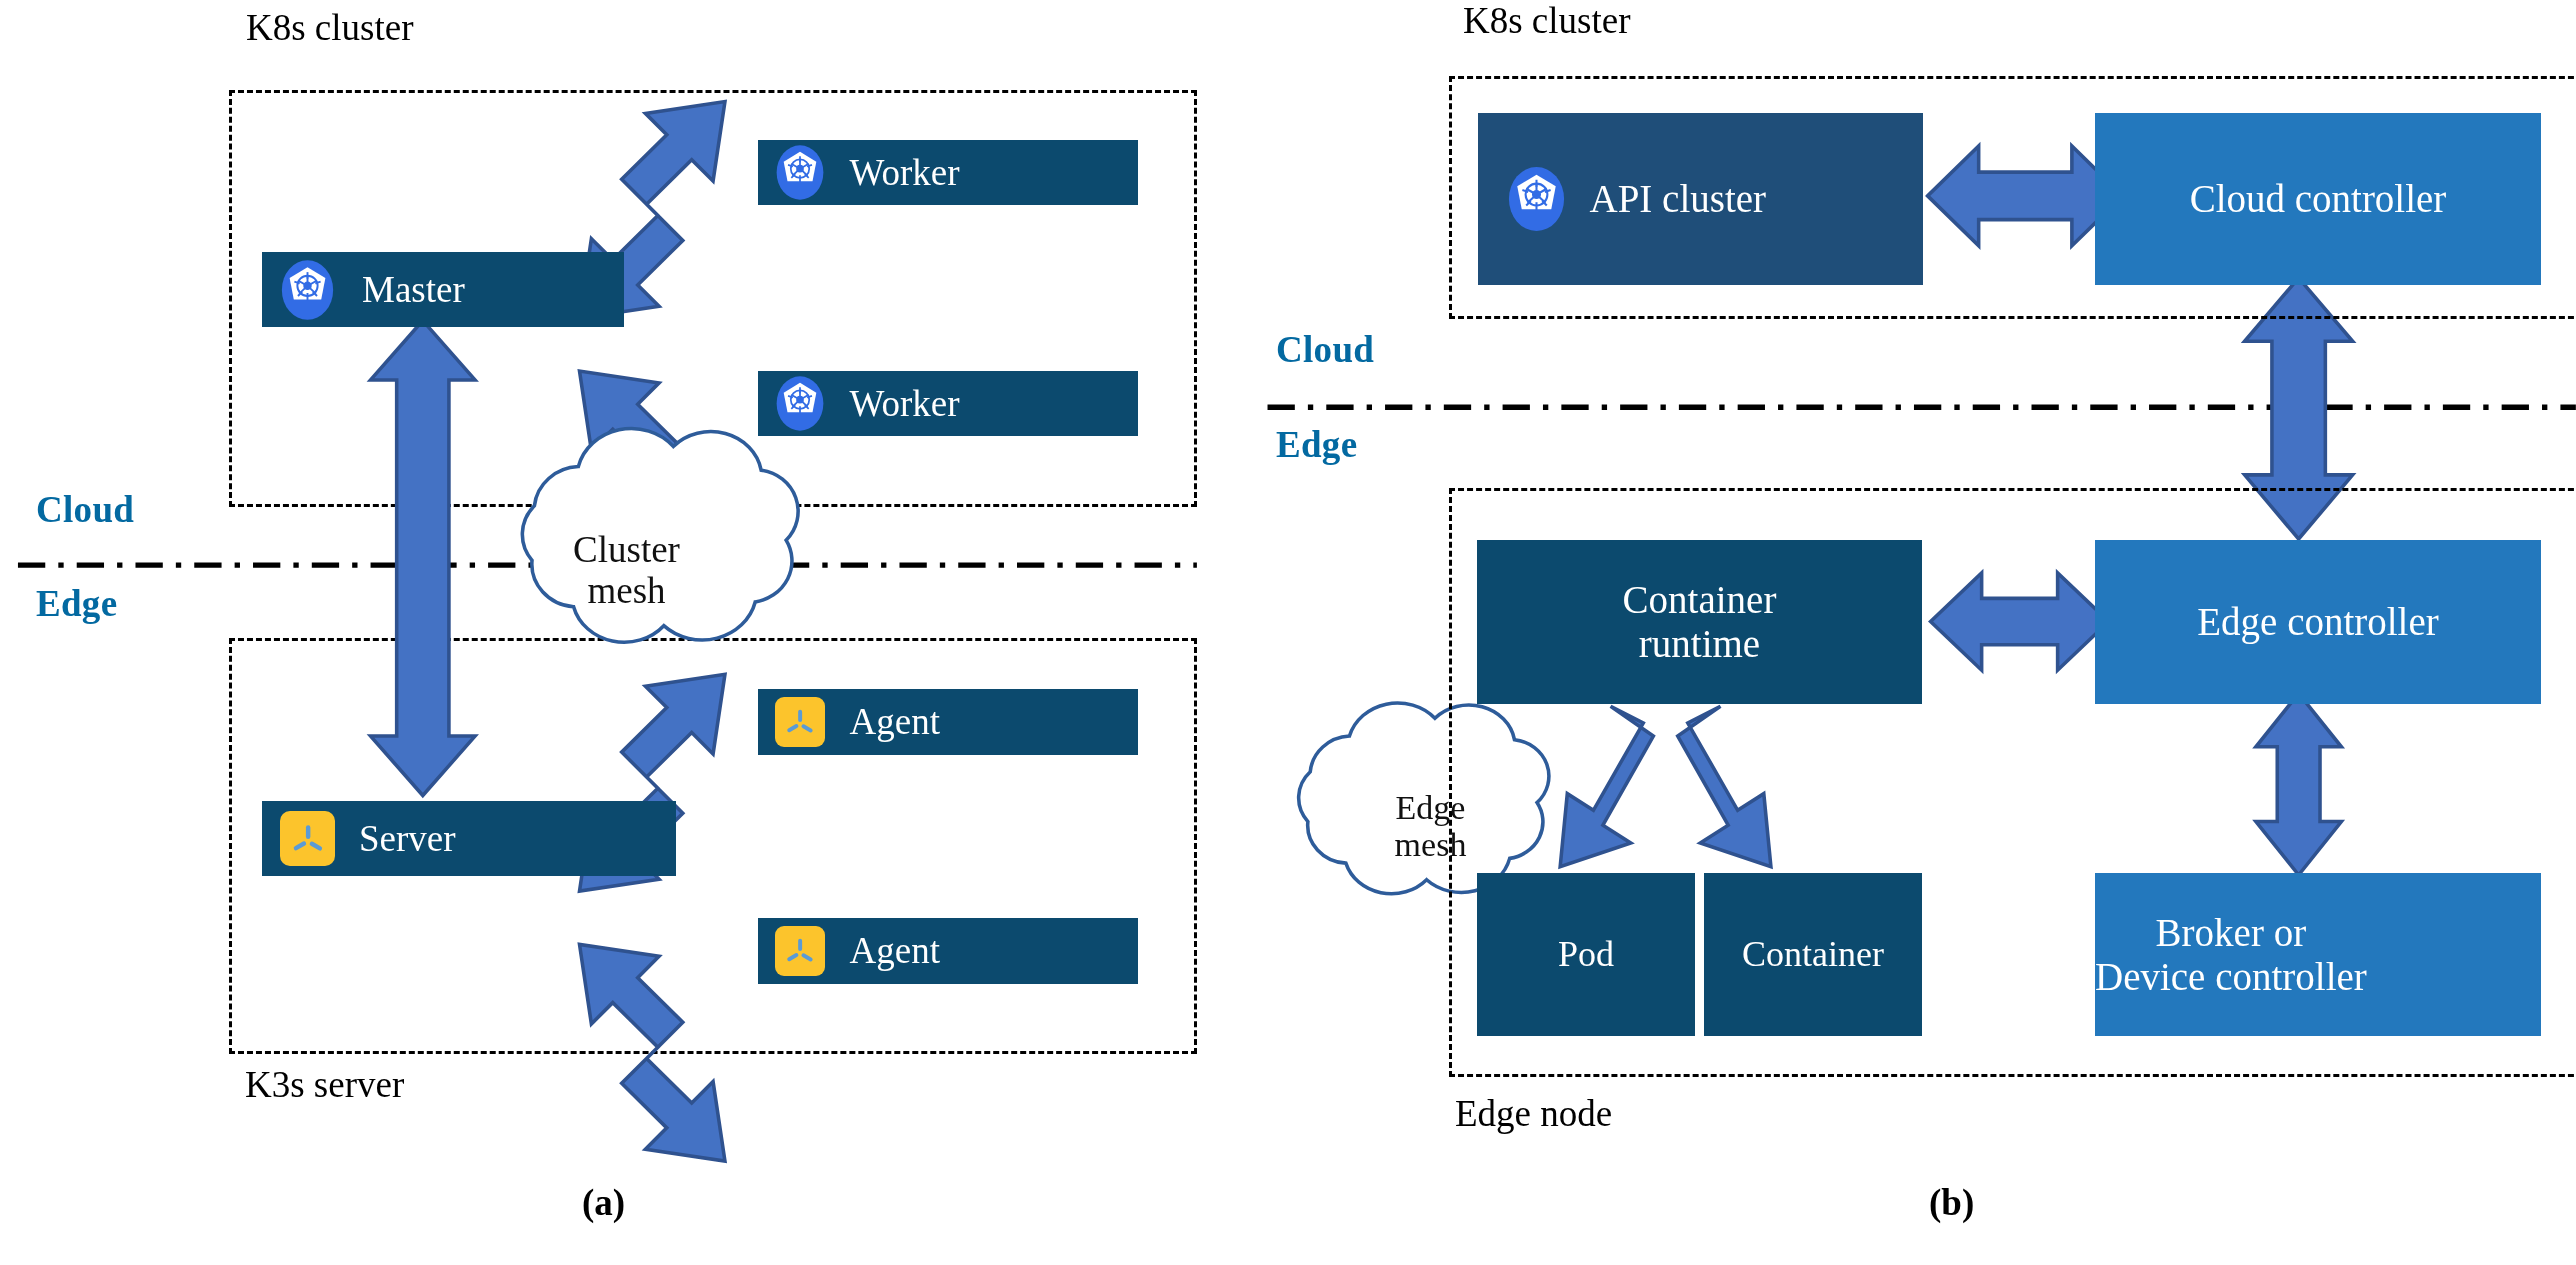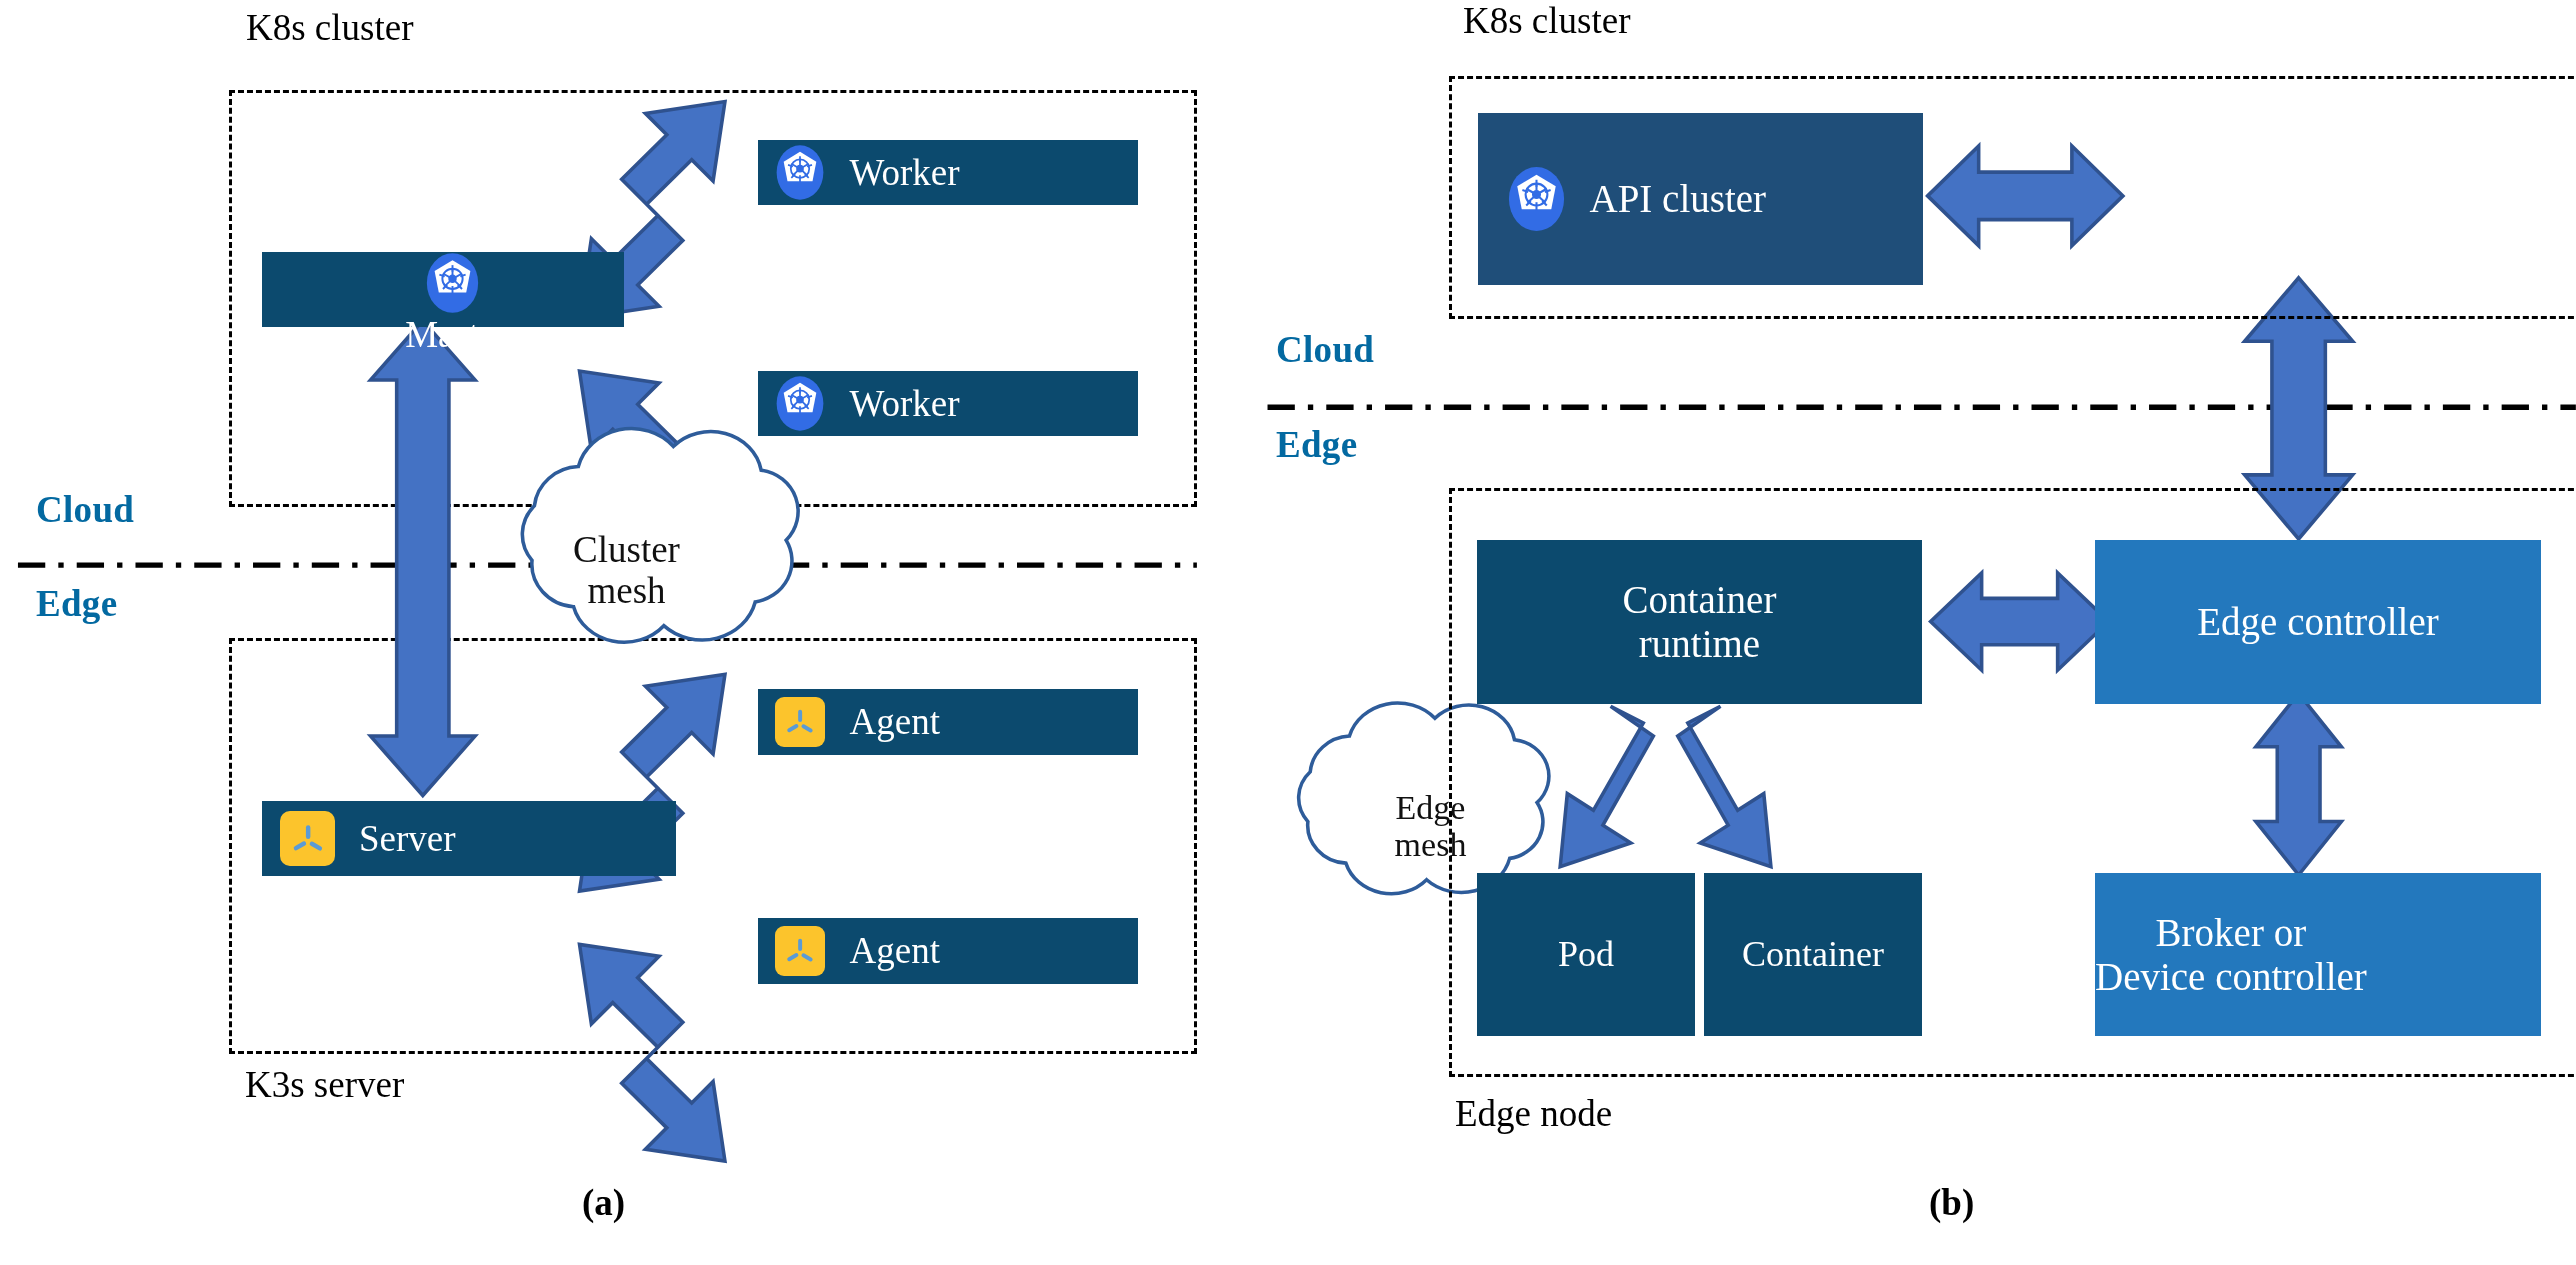--- a/index.html
+++ b/index.html
@@ -138,21 +138,21 @@
                a84,76 0 0 1 -140,36
                a80,72 0 0 1 -136,-28
                a68,64 0 0 1 -64,-70
                a66,62 0 0 1 4,-84 Z"></path>
     </g>
   </svg>
 
   <div class="abs sectlabel" style="left:36px;top:488px;font-size:37px;">Cloud</div>
   <div class="abs sectlabel" style="left:36px;top:582px;font-size:37px;">Edge</div>
 
-  <div class="abs node fill-light" style="left:262px;top:252px;width:362px;height:75px;flex-direction:column;">
+  <div class="abs node fill-light" style="left:262px;top:252px;width:362px;height:75px;">
     <span class="k8s-logo" style="margin-left:18px;">
       <svg width="55" height="62" viewBox="0 0 92 104">
         <ellipse cx="46" cy="52" rx="43" ry="50" fill="#326CE5"></ellipse>
         <polygon points="46,14 76,32 69,68 23,68 16,32" fill="#ffffff"></polygon>
         <g stroke="#326CE5" stroke-width="3.2" fill="none">
           <circle cx="46" cy="45" r="17"></circle>
           <circle cx="46" cy="45" r="5.5" fill="#326CE5"></circle>
           <line x1="46" y1="22" x2="46" y2="33"></line>
           <line x1="46" y1="57" x2="46" y2="70"></line>
           <line x1="24" y1="38" x2="33" y2="41"></line>
@@ -293,20 +293,23 @@
           <line x1="46" y1="45" x2="62" y2="36"></line>
           <line x1="46" y1="45" x2="60" y2="58"></line>
           <line x1="46" y1="45" x2="32" y2="58"></line>
           <line x1="46" y1="45" x2="30" y2="36"></line>
         </g>
       </svg>
     </span>
     <span class="lbl" style="font-size:39px;margin-left:24px;">API cluster</span>
   </div>
 
+  <div class="abs node fill-mid" style="left:2095px;top:113px;width:446px;height:172px;justify-content:center;">
+    <span class="lbl" style="font-size:39px;text-align:center;">Cloud controller</span>
+  </div>
 
   <div class="abs node fill-light" style="left:1477px;top:540px;width:445px;height:164px;justify-content:center;">
     <span class="lbl" style="font-size:39px;text-align:center;">Container
 runtime</span>
   </div>
 
   <div class="abs node fill-mid" style="left:2095px;top:540px;width:446px;height:164px;justify-content:center;">
     <span class="lbl" style="font-size:39px;text-align:center;">Edge controller</span>
   </div>
 

